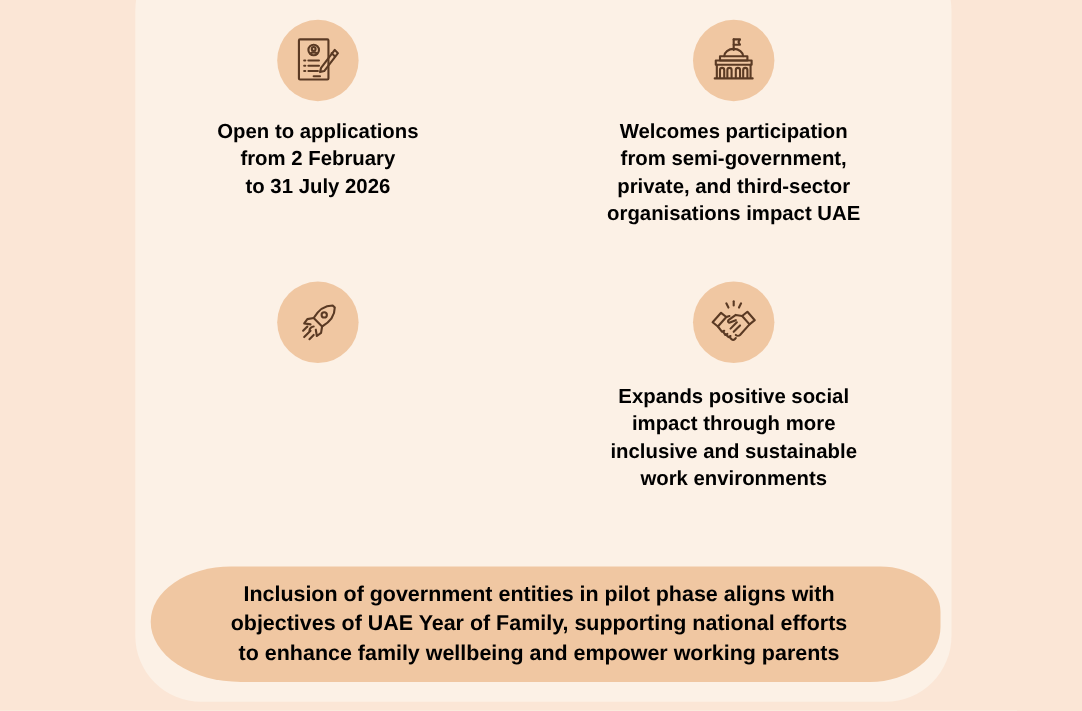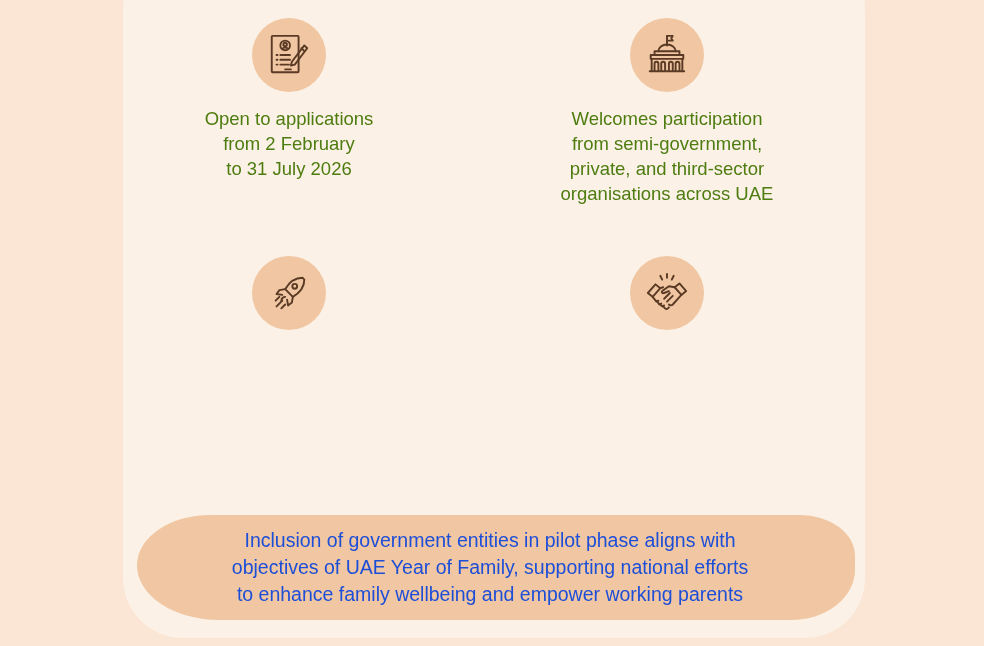--- a/index.html
+++ b/index.html
@@ -15,36 +15,36 @@
       border-radius: 70px 70px 60px 60px;
     }
     .feature { position: absolute; width: 300px; text-align: center; }
     .feature .icon-circle {
       width: 74px; height: 74px; border-radius: 50%;
       background: #f0c7a2; margin: 0 auto;
       display: flex; align-items: center; justify-content: center;
     }
     .feature .icon-circle svg { width: 46px; height: 46px; }
     .feature .text {
-      margin-top: 14px; font-weight: normal; font-size: 18.5px; line-height: 25px;
-      color: #4d7c0f; white-space: pre-line;
+      margin-top: 14px; font-weight: bold; font-size: 18.5px; line-height: 25px;
+      color: #000000; white-space: pre-line;
     }
     #f1 { left: 139px; top: 18px; }
     #f2 { left: 517px; top: 18px; }
     #f3 { left: 139px; top: 256px; }
     #f4 { left: 517px; top: 256px; }
     #f4 .text { margin-top: 17px; }
     .banner {
       position: absolute; left: 137px; top: 515px; width: 718px; height: 105px;
       background: #f0c7a2;
       border-radius: 80px 60px 70px 90px / 55px 45px 55px 60px;
       display: flex; align-items: center; justify-content: center;
     }
     .banner .text {
-      font-weight: normal; font-size: 19.5px; line-height: 27px; color: #1d4ed8;
+      font-weight: bold; font-size: 19.5px; line-height: 27px; color: #000000;
       text-align: center; white-space: pre-line; margin-left: -12px;
     }
   </style>
 </head>
 <body>
 
 <div class="panel"></div>
 
 <div class="feature" id="f1">
   <div class="icon-circle">
@@ -82,21 +82,21 @@
       <path d="M26 40V33a2 2 0 0 1 4 0v7"></path>
       <path d="M33 40V33a2 2 0 0 1 4 0v7"></path>
       <line x1="8" y1="28" x2="8" y2="40"></line>
         <line x1="40" y1="28" x2="40" y2="40"></line>
       <line x1="6" y1="41" x2="42" y2="41"></line>
     </svg>
   </div>
   <div class="text">Welcomes participation
 from semi-government,
 private, and third-sector
-organisations across UAE</div>
+organisations impact UAE</div>
 </div>
 
 <div class="feature" id="f3">
   <div class="icon-circle">
     <svg viewBox="0 0 48 48" fill="none" stroke="#5a3a24" stroke-width="2" stroke-linecap="round" stroke-linejoin="round">
       <path d="M38 8c-8 0-14 5-18 12l8 8c7-4 12-10 12-18z"></path>
       <circle cx="30" cy="17" r="2.5"></circle>
       <path d="M20 20l-6 1-3 4 6 1"></path>
       <path d="M28 28l-1 6-4 3-1-6"></path>
       <path d="M20 28c-2 0-4 2-4 4"></path>
@@ -119,19 +119,23 @@
       <path d="M17 19l3-1"></path>
       <path d="M39 26l-9 10c-1 1-3 1-4 0"></path>
       <path d="M9 28l4 5 2-1"></path>
       <path d="M14 33l2 3 2-1"></path>
       <path d="M17 36l2 2 2-1"></path>
       <path d="M20 38l2 2c1 1 2 1 3 0l1-1"></path>
       <path d="M30 27l-6 6"></path>
       <path d="M27 24l-6 6"></path>
     </svg>
   </div>
+  <div class="text">Expands positive social
+impact through more
+inclusive and sustainable
+work environments</div>
 </div>
 
 <div class="banner">
   <div class="text">Inclusion of government entities in pilot phase aligns with
 objectives of UAE Year of Family, supporting national efforts
 to enhance family wellbeing and empower working parents</div>
 </div>
 
 </body></html>

